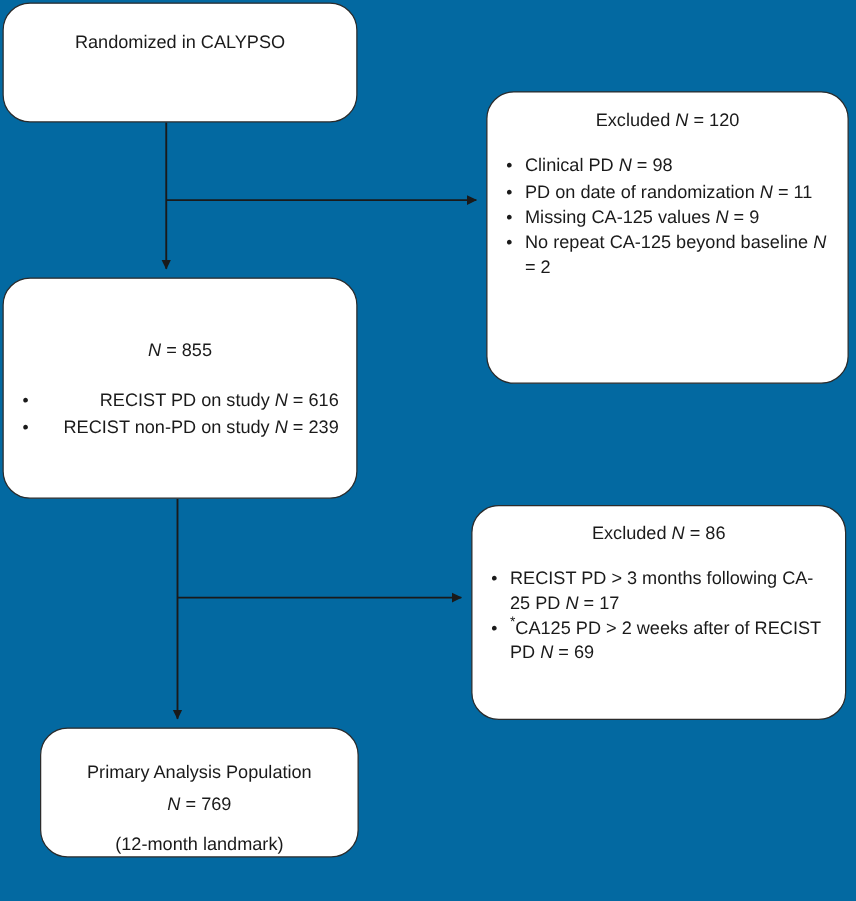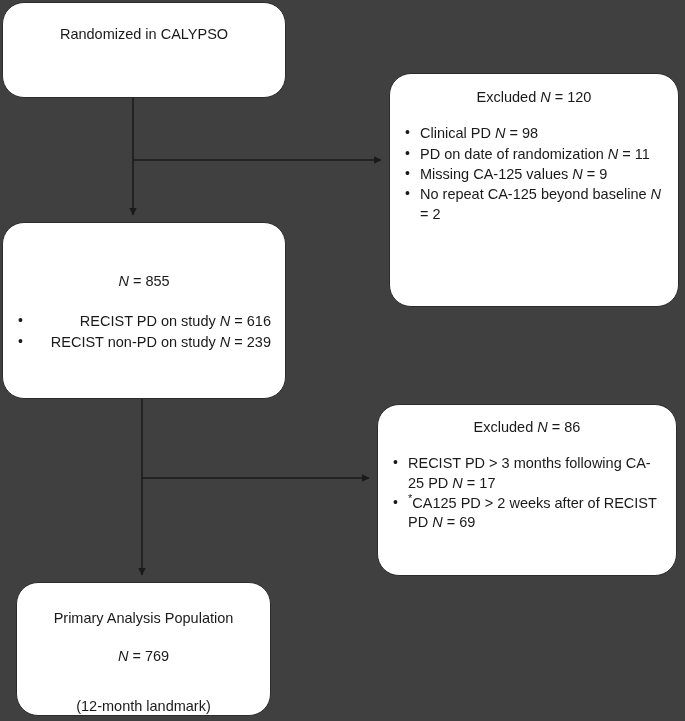--- a/index.html
+++ b/index.html
@@ -5,21 +5,21 @@
 <style>
   html, body {
     margin: 0;
     padding: 0;
     background: #ffffff;
   }
   #canvas {
     position: relative;
     width: 685px;
     height: 721px;
-    background: #404040;
+    background: #0369a1;
     font-family: "Liberation Sans", "DejaVu Sans", sans-serif;
     color: #1a1a1a;
     overflow: hidden;
   }
   .box {
     position: absolute;
     box-sizing: border-box;
     border: 1.6px solid #2b2b2b;
     border-radius: 22px;
     background: #ffffff;
@@ -70,21 +70,21 @@
     position: absolute;
     left: 0;
     top: 0;
     width: 685px;
     height: 721px;
     pointer-events: none;
   }
   
   #box-randomized   { left: 2px;   top: 2px;   width: 284px; height: 96px; }
   #box-eligible     { left: 2px;   top: 222px; width: 284px; height: 177px; }
-  #box-primary      { left: 16px;  top: 582px; width: 255px; height: 134px; }
+  #box-primary      { left: 32px;  top: 582px; width: 255px; height: 104px; }
   #box-excluded-1   { left: 389px; top: 73px;  width: 290px; height: 234px; }
   #box-excluded-2   { left: 377px; top: 404px; width: 300px; height: 172px; }
 
   #box-randomized .box-inner  { padding: 22px 14px 0 14px; }
   #box-eligible .box-inner    { padding: 0 14px; }
   #box-primary .box-inner     { padding: 26px 14px 0 14px; }
   #box-excluded-1 .box-inner  { padding: 14px 14px 0 14px; }
   #box-excluded-2 .box-inner  { padding: 13px 14px 0 14px; }
   .gap-md { height: 18px; }
   .gap-lg { height: 22px; }

